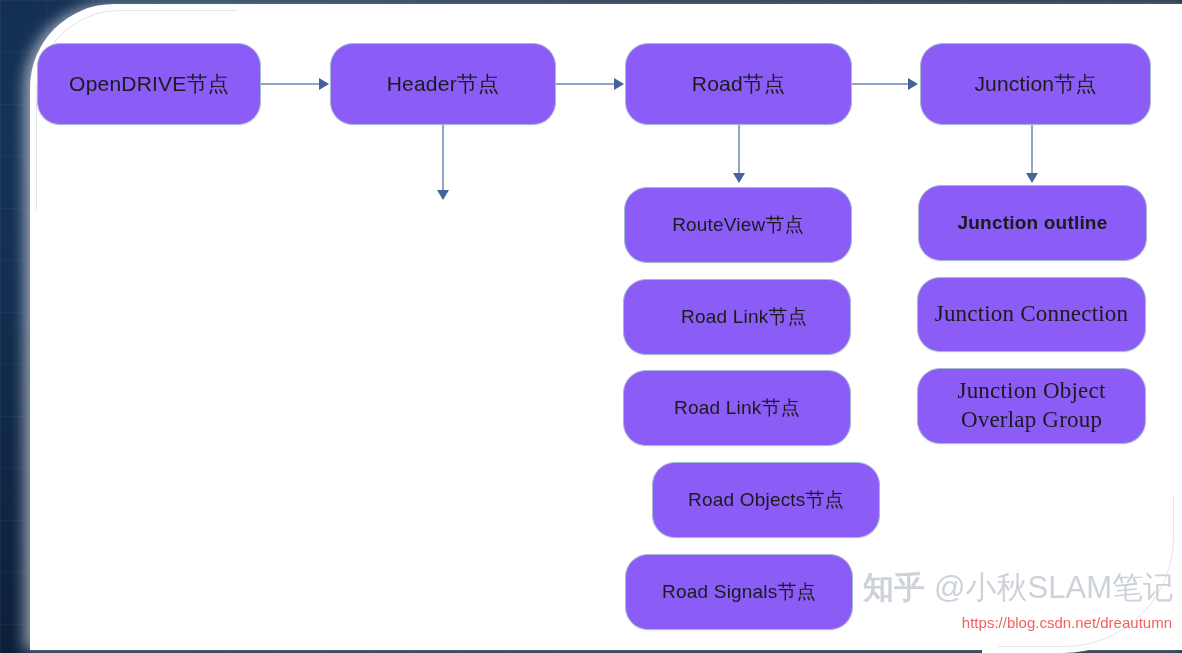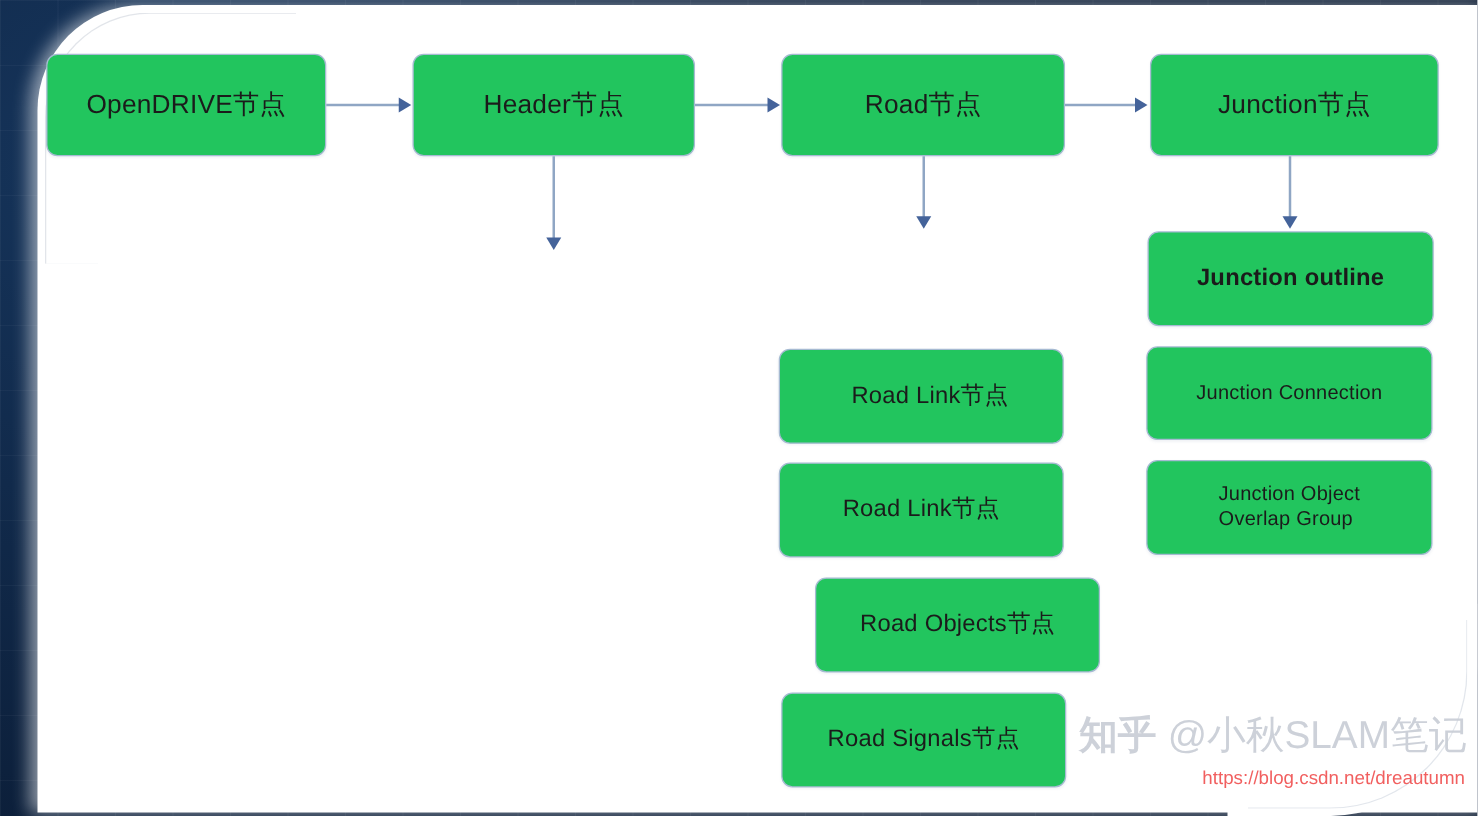--- a/index.html
+++ b/index.html
@@ -65,35 +65,35 @@
     border-radius: 0 0 110px 0;
     border-right: 1px solid rgba(160,172,192,0.30);
     border-bottom: 1px solid rgba(160,172,192,0.30);
     pointer-events: none;
   }
 
   
   .node {
     position: absolute;
     box-sizing: border-box;
-    background: #22c55e;
+    background: #8b5cf6;
     border: 1.4px solid #a6bad2;
-    border-radius: 9px;
+    border-radius: 23px;
     display: flex;
     align-items: center;
     justify-content: center;
-    text-align: left;
+    text-align: center;
     color: #1b1b1b;
     letter-spacing: 0.2px;
     line-height: 1.25;
     box-shadow: 0 1px 2px rgba(120,140,170,0.10);
   }
   .node.big   { font-size: 21px; }
   .node.mid   { font-size: 19px; }
-  .node.small { font-size: 16px; }
+  .node.small { font-size: 23px; font-family: Liberation Serif, serif; }
 
   
   .h-line {
     position: absolute;
     height: 1.6px;
     background: #8fa6c4;
   }
   .v-line {
     position: absolute;
     width: 1.6px;
@@ -168,20 +168,21 @@
   <div class="h-line" style="left:852px; top:83px; width:57px;"></div>
   <div class="arrow-r" style="left:908px; top:78px;"></div>
 
   <div class="v-line" style="left:442px; top:125px; height:67px;"></div>
   <div class="arrow-d" style="left:437px; top:190px;"></div>
 
 
   <div class="v-line" style="left:738px; top:125px; height:50px;"></div>
   <div class="arrow-d" style="left:733px; top:173px;"></div>
 
+  <div class="node mid" style="left:624px; top:187px; width:228px; height:76px;">RouteView节点</div>
 
   <div class="node mid" style="left:623px; top:279px; width:228px; height:76px;padding-left:14px;">Road Link节点</div>
 
   <div class="node mid" style="left:623px; top:370px; width:228px; height:76px;">Road Link节点</div>
 
   <div class="node mid" style="left:652px; top:462px; width:228px; height:76px;">Road Objects节点</div>
 
   <div class="node mid" style="left:625px; top:554px; width:228px; height:76px;">Road Signals节点</div>
 
   <div class="v-line" style="left:1031px; top:125px; height:50px;"></div>

